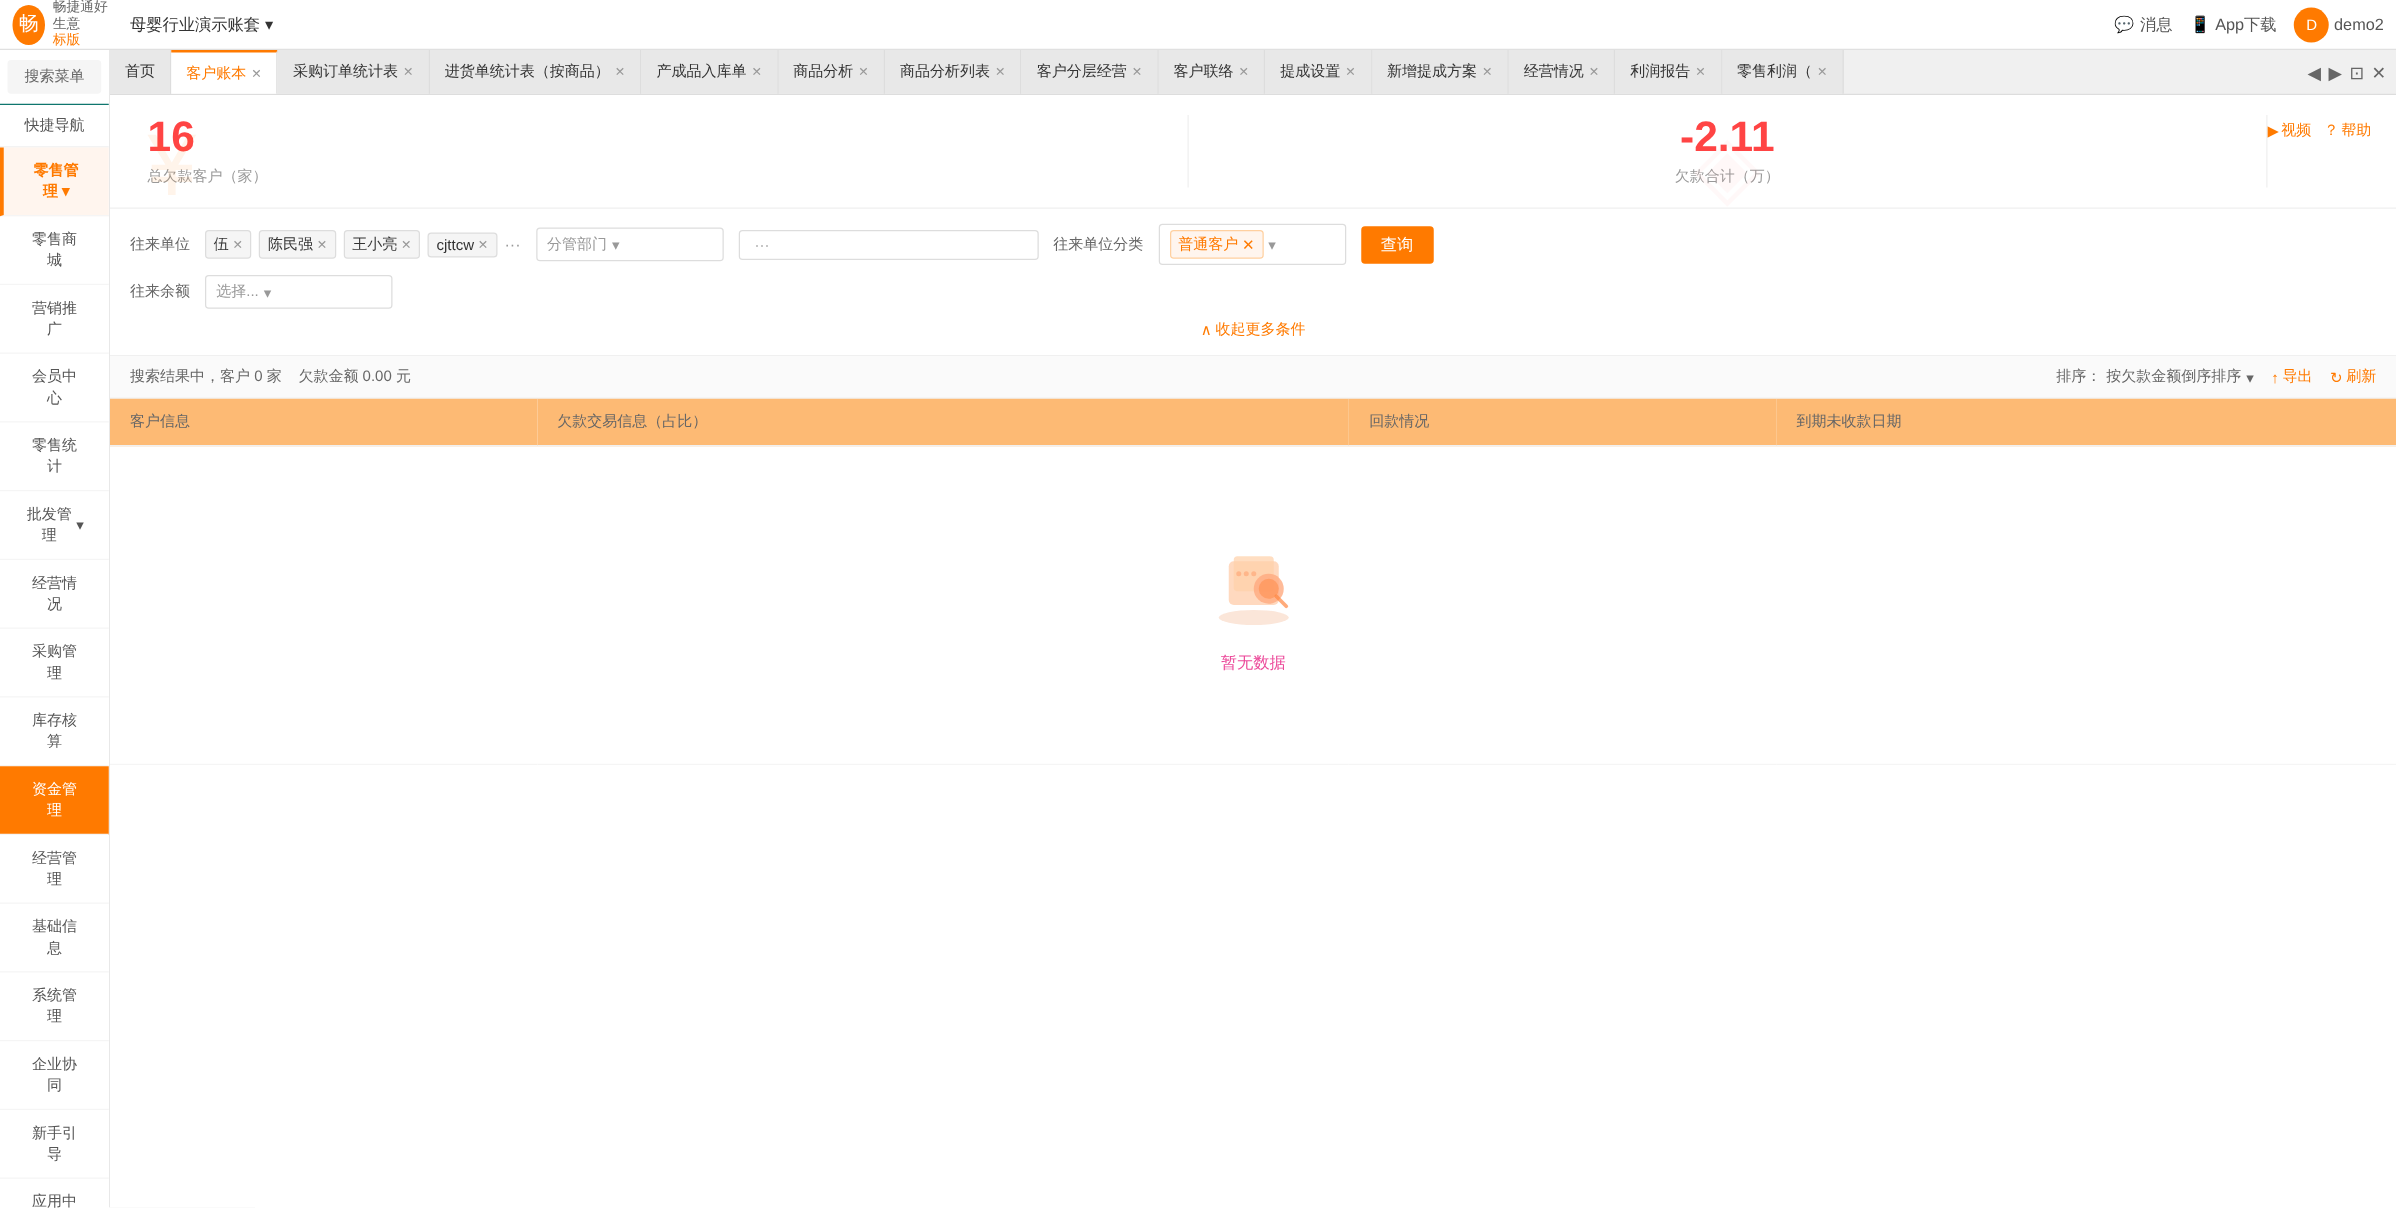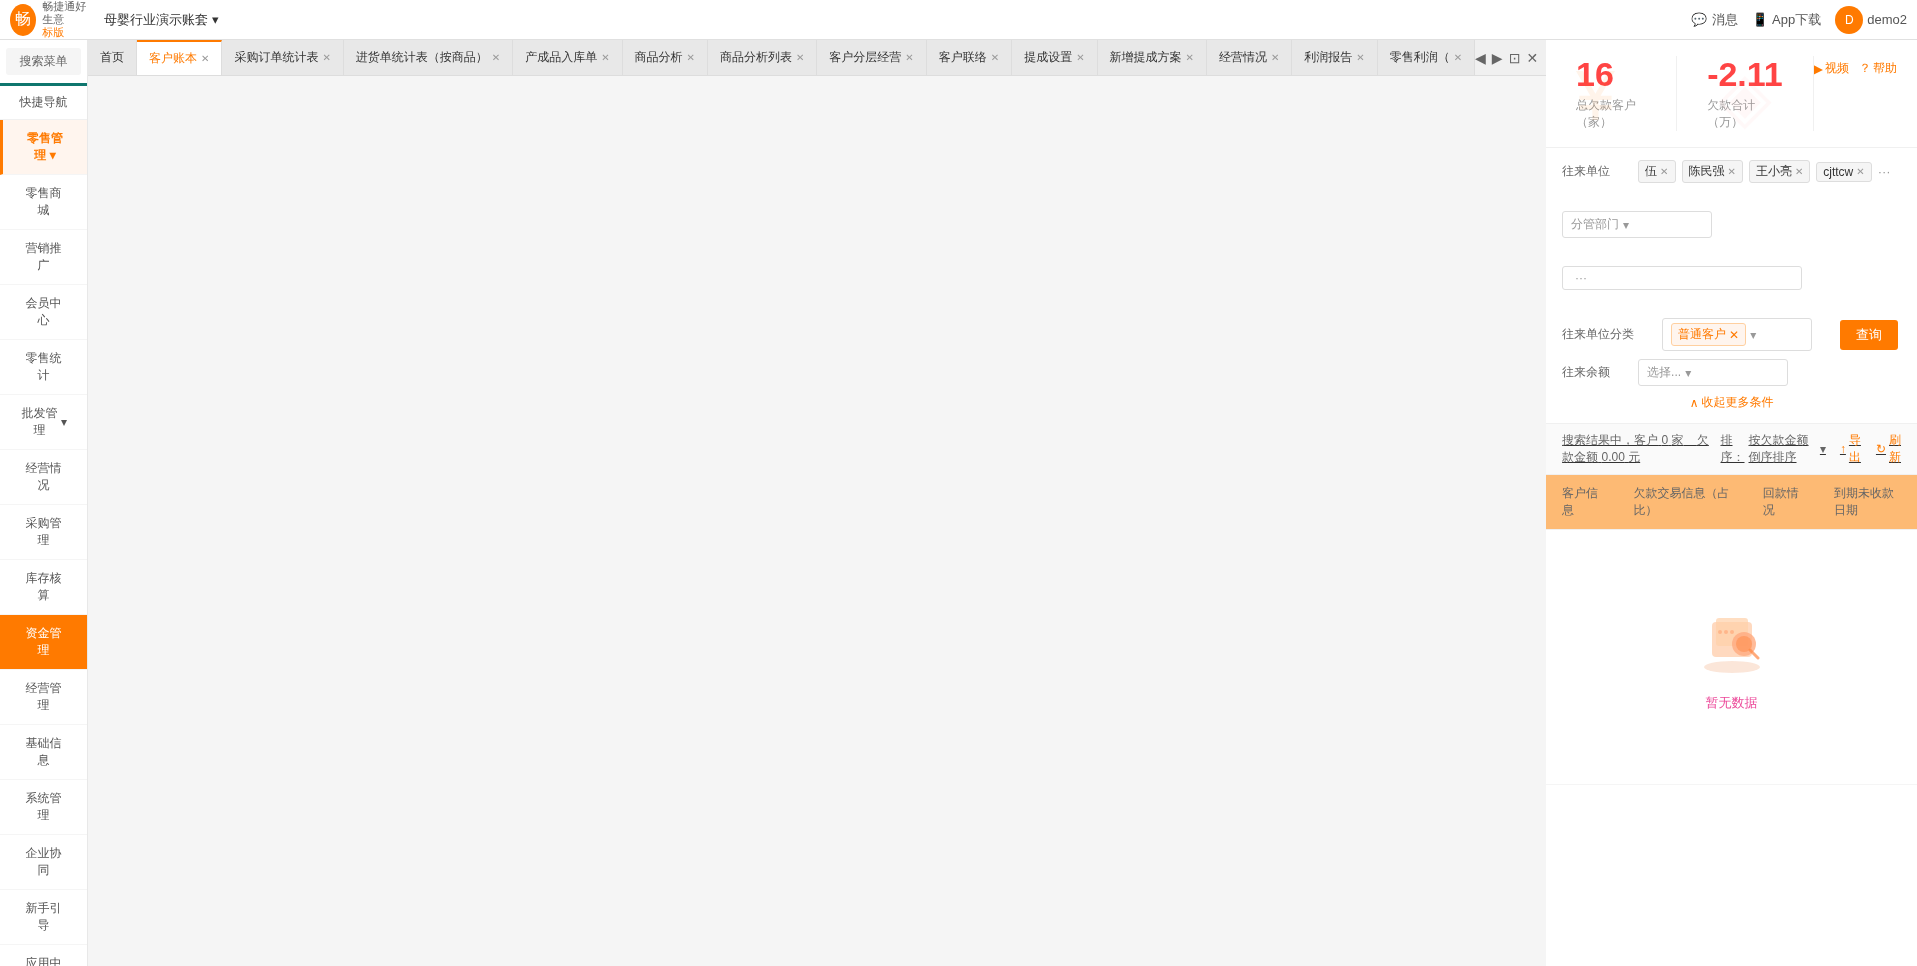--- a/index.html
+++ b/index.html
@@ -17,29 +17,29 @@
     .dropdown-trigger { display: flex; align-items: center; gap: 4px; color: #333; cursor: pointer; font-size: 13px; }
     .top-header-right { display: flex; align-items: center; gap: 14px; color: #555; font-size: 13px; }
     .header-action { display: flex; align-items: center; gap: 4px; cursor: pointer; }
     .avatar { width: 28px; height: 28px; border-radius: 50%; background: #ff7a00; display: flex; align-items: center; justify-content: center; color: #fff; font-size: 12px; }
 
     
     .main-wrapper { display: flex; flex: 1; overflow: hidden; }
 
     
     .sidebar { width: 88px; background: #fff; border-right: 1px solid #e8e8e8; display: flex; flex-direction: column; overflow-y: auto; }
-    .sidebar-search { padding: 8px 6px; border-bottom: 3px solid #0f766e; }
+    .sidebar-search { padding: 8px 6px; border-bottom: 1px solid #0f766e; }
     .sidebar-search-btn { width: 100%; background: #f5f5f5; border: none; border-radius: 3px; padding: 5px; font-size: 12px; cursor: pointer; color: #666; }
     .sidebar-nav-btn { padding: 8px 0; text-align: center; font-size: 12px; color: #555; cursor: pointer; border-bottom: 1px solid #f0f0f0; }
     .sidebar-item { padding: 10px 20px; text-align: center; font-size: 12px; color: #555; cursor: pointer; border-bottom: 1px solid #f5f5f5; }
     .sidebar-item.active { background: #ff7a00; color: #fff; }
     .sidebar-item.active-text { color: #ff7a00; font-weight: bold; }
 
     
-    .content-area { flex: 1; display: flex; flex-direction: row; overflow: hidden; }
+    .content-area { flex: 1; display: flex; flex-direction: column; overflow: hidden; }
 
     
     .tab-bar { display: flex; align-items: center; background: #f0f0f0; height: 36px; overflow: hidden; border-bottom: 1px solid #ddd; }
     .tab-item { display: flex; align-items: center; padding: 0 12px; height: 36px; font-size: 12px; background: #e8e8e8; border-right: 1px solid #ddd; cursor: pointer; white-space: nowrap; gap: 4px; }
     .tab-item.active { background: #fff; color: #ff7a00; border-top: 2px solid #ff7a00; }
     .tab-item .close-x { color: #999; font-size: 10px; cursor: pointer; }
     .tab-bar-actions { display: flex; align-items: center; margin-left: auto; gap: 6px; padding-right: 8px; }
     .tab-bar-btn { cursor: pointer; color: #666; font-size: 14px; }
 
     
@@ -51,34 +51,34 @@
     .stat-card:first-child { padding-left: 10px; }
     .stat-card:last-child { border-right: none; }
     .stat-value { font-size: 34px; font-weight: bold; color: #ff4444; line-height: 1.1; }
     .stat-value.dark { color: #333; text-decoration: underline; }
     .stat-label { font-size: 12px; color: #999; margin-top: 4px; }
     .help-links { margin-left: auto; display: flex; align-items: flex-start; gap: 10px; font-size: 12px; color: #ff7a00; padding-top: 4px; }
     .help-link { cursor: pointer; display: flex; align-items: center; gap: 2px; }
 
     
     .filter-area { background: #fff; padding: 12px 16px; border-bottom: 1px solid #f0f0f0; }
-    .filter-row { display: flex; align-items: center; gap: 28px; margin-bottom: 8px; flex-wrap: wrap; }
+    .filter-row { display: flex; align-items: center; gap: 12px; margin-bottom: 8px; flex-wrap: wrap; }
     .filter-label { font-size: 12px; color: #666; white-space: nowrap; }
     .filter-tags { display: flex; align-items: center; gap: 6px; flex-wrap: wrap; }
     .tag { display: flex; align-items: center; gap: 3px; background: #f5f5f5; border: 1px solid #ddd; border-radius: 3px; padding: 2px 6px; font-size: 12px; color: #333; }
     .tag .tag-close { color: #999; cursor: pointer; font-size: 10px; }
     .tag-more { color: #999; cursor: pointer; font-size: 13px; }
     .filter-select { display: flex; align-items: center; gap: 4px; border: 1px solid #ddd; border-radius: 3px; padding: 4px 8px; min-width: 150px; cursor: pointer; background: #fff; font-size: 12px; color: #999; }
     .filter-select .arrow { color: #999; }
     .filter-select-wide { min-width: 240px; }
     .filter-dots { color: #999; cursor: pointer; }
     .collapse-btn { display: flex; align-items: center; gap: 3px; color: #ff7a00; font-size: 12px; cursor: pointer; justify-content: center; margin-top: 4px; }
 
     
-    .result-bar { display: flex; align-items: flex-start; padding: 8px 16px; background: #fafafa; border-bottom: 1px solid #f0f0f0; justify-content: space-between; text-decoration: underline; }
+    .result-bar { display: flex; align-items: flex-start; padding: 8px 16px; background: #fafafa; border-bottom: 1px solid #f0f0f0; justify-content: space-between; }
     .result-info { font-size: 12px; color: #666; display: flex; gap: 16px; }
     .result-actions { display: flex; align-items: center; gap: 14px; font-size: 12px; color: #666; }
     .sort-select { display: flex; align-items: center; gap: 4px; cursor: pointer; }
     .action-btn { display: flex; align-items: center; gap: 3px; cursor: pointer; color: #ff7a00; }
 
     
     .data-table { width: 100%; border-collapse: collapse; }
     .data-table th { text-align: left; padding: 10px 16px; font-size: 12px; color: #666; font-weight: normal; border-bottom: 1px solid #f0f0f0; background: #fdba74; }
     .data-table td { padding: 12px 16px; font-size: 12px; color: #333; border-bottom: 1px solid #f5f5f5; }
 

